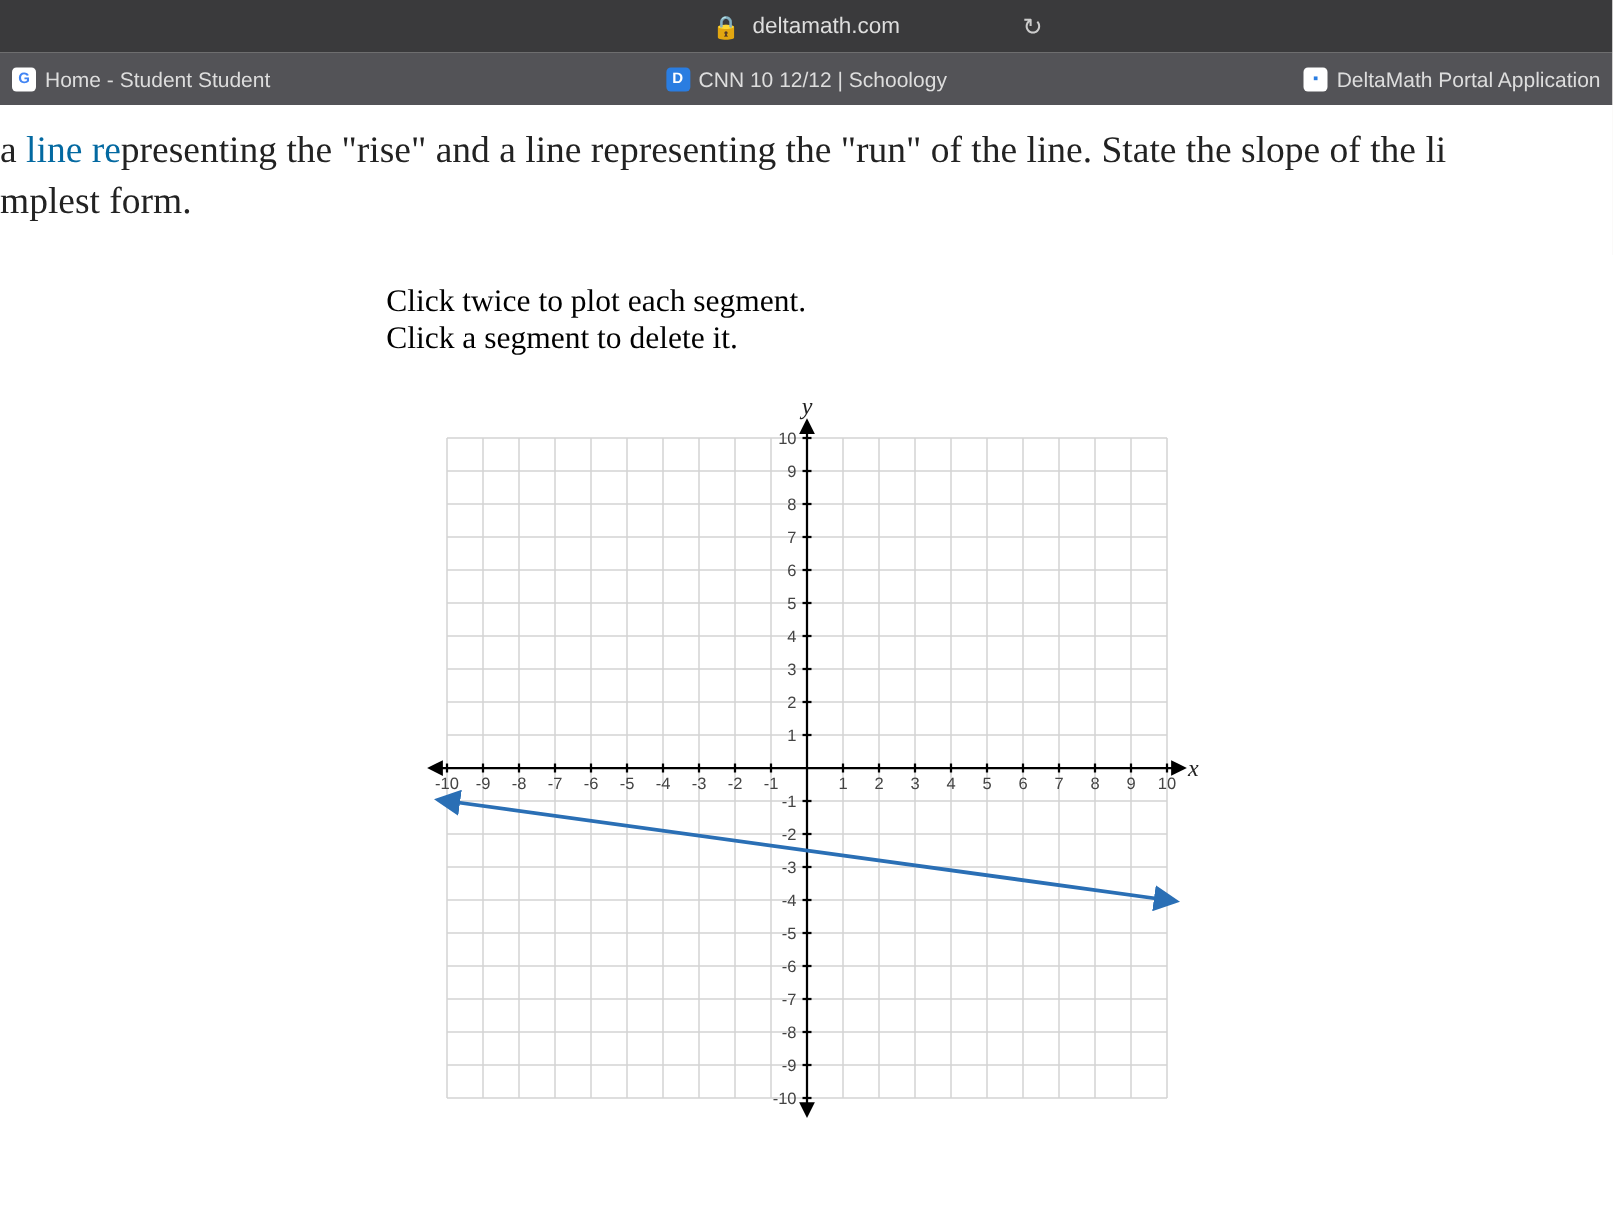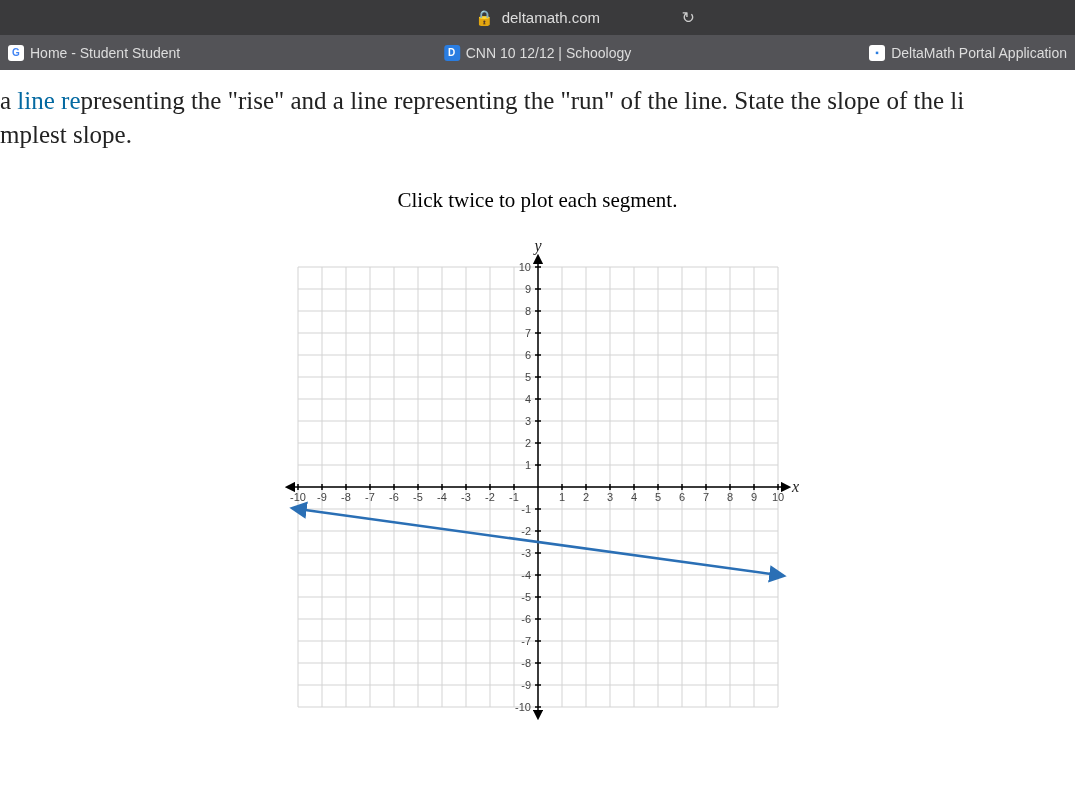--- a/index.html
+++ b/index.html
@@ -48,21 +48,20 @@
     padding: 10px 0 0 0;
     overflow:hidden;
   }
   .question {
     font-size: 25px;
     color: #222;
     padding: 4px 6px 8px 0;
     line-height: 1.35;
   }
   .instructions {
-    text-align: center;
     font-size: 21px;
     margin: 28px auto 14px;
     width: 560px;
   }
   .graph-wrap {
     width: 560px;
     height: 520px;
     margin: 0 auto;
     position: relative;
   }
@@ -95,25 +94,26 @@
   </div>
   <div class="bm-item">
     <span class="favicon fav-dm">▪</span>
     <span>DeltaMath Portal Application</span>
   </div>
 </div>
 
 <div class="content">
   <div class="question">
     <span>a </span><span style="color:#0369a1">line re</span><span>presenting the "rise" and a line representing the "run" of the line. State the slope of the li</span><br>
-    <span>mplest slope.</span>
+    <span>mplest form.</span>
   </div>
 
   <div class="instructions">
     <div>Click twice to plot each segment.</div>
+    <div>Click a segment to delete it.</div>
   </div>
 
   <div class="graph-wrap">
     <svg class="graph" viewBox="0 0 560 520">
       <defs>
         <marker id="arr" viewBox="0 0 10 10" refX="5" refY="5" markerWidth="7" markerHeight="7" orient="auto-start-reverse">
           <path d="M0,0 L10,5 L0,10 z" class="arrowhead"></path>
         </marker>
         <marker id="arrb" viewBox="0 0 10 10" refX="5" refY="5" markerWidth="7" markerHeight="7" orient="auto-start-reverse">
           <path d="M0,0 L10,5 L0,10 z" class="arrowhead-blue"></path>

